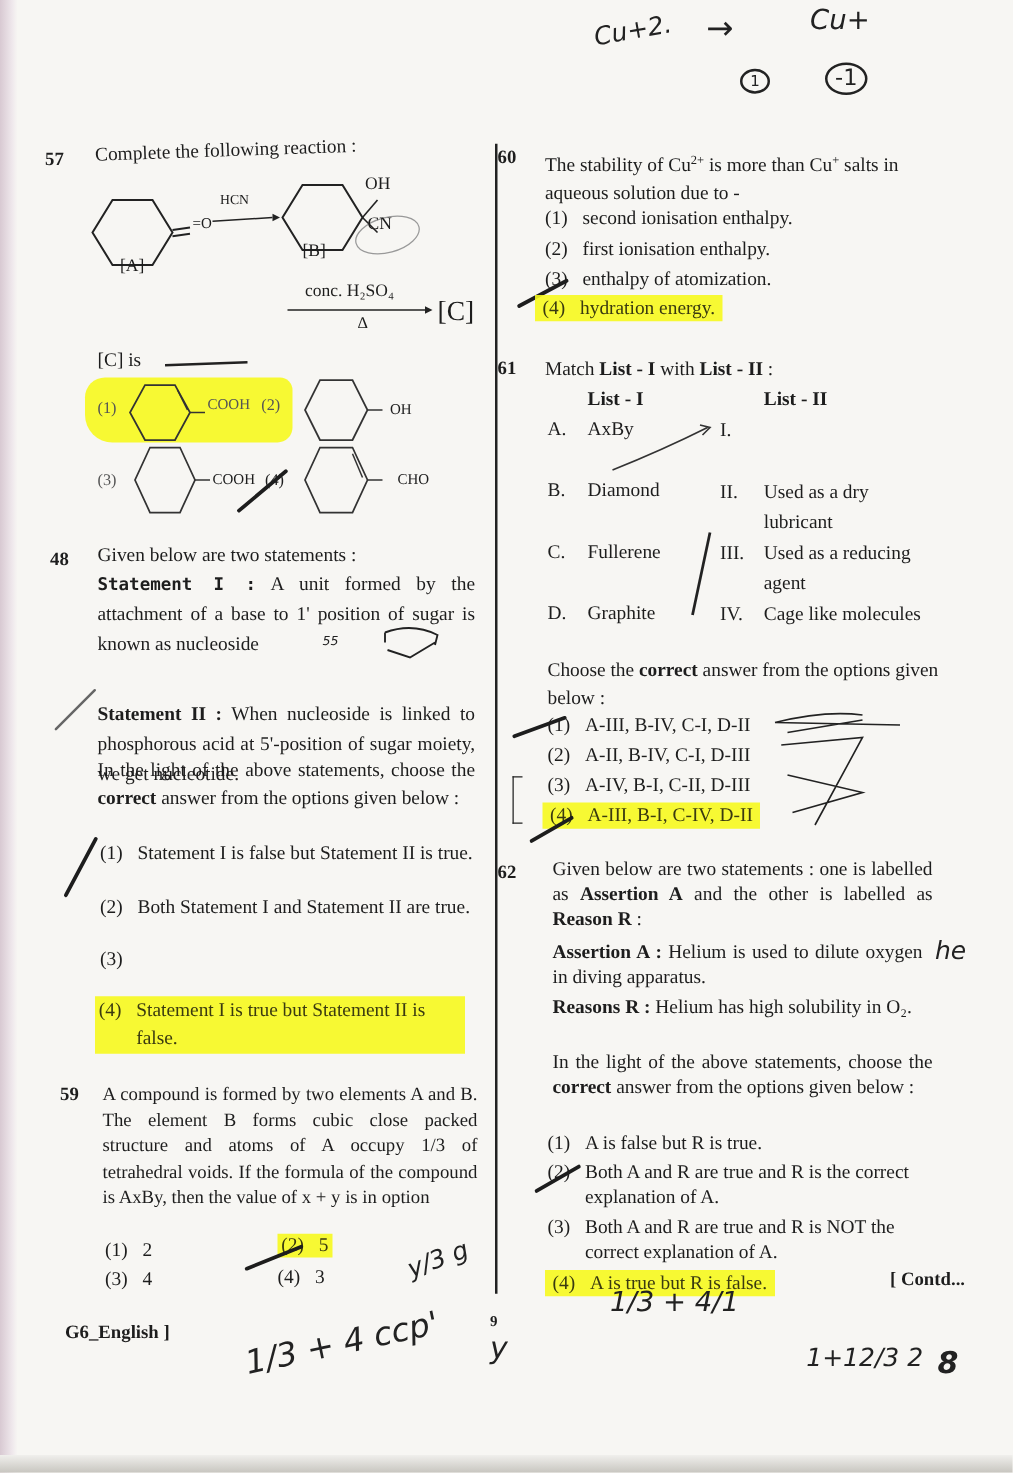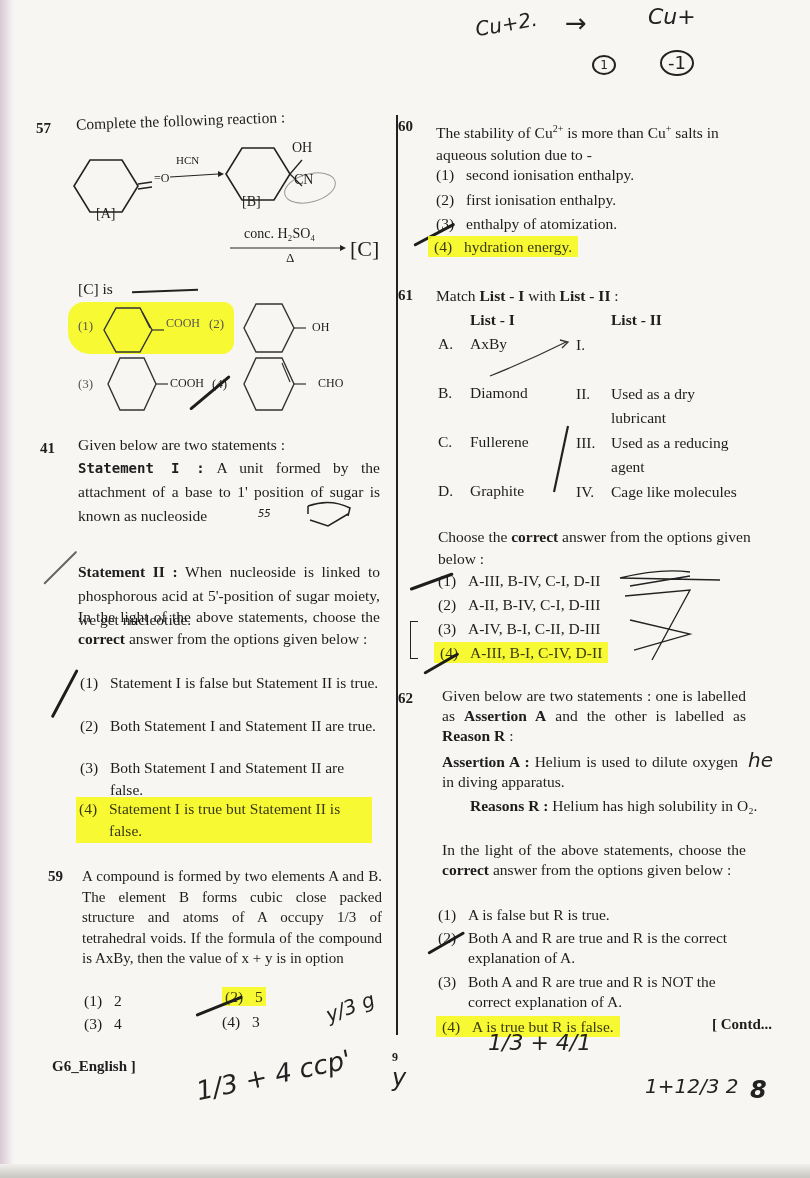--- a/index.html
+++ b/index.html
@@ -114,21 +114,21 @@
 <div class="strike" style="left:190px;top:408px;width:52px;transform:rotate(-40deg);"></div>
 <div class="abs" style="left:244px;top:356px;">
   <svg class="abs" style="left:0;top:0;" width="60" height="56">
     <polygon points="12,2 38,2 50,28 38,54 12,54 0,28" fill="none" stroke="#333" stroke-width="1.4"></polygon>
     <line x1="38" y1="7" x2="46" y2="26" stroke="#333" stroke-width="1.2"></line>
     <line x1="50" y1="28" x2="62" y2="28" stroke="#333" stroke-width="1.2"></line>
   </svg>
   <span class="abs chem" style="left:74px;top:20px;font-size:12px;">CHO</span>
 </div>
 
-<div class="abs qnum" style="left:40px;top:440px;">41</div>
+<div class="abs qnum" style="left:40px;top:440px;">48</div>
 <div class="abs txt" style="left:78px;top:434px;">Given below are two statements :</div>
 <div class="abs txt justify" style="left:78px;top:456px;width:302px;line-height:24px;">
   <span class="b" style="font-family:'DejaVu Sans Mono',monospace;font-size:14px;">Statement I :</span>
   <span>A unit formed by the attachment of a base to 1' position of sugar is known as nucleoside</span>
 </div>
 <div class="abs hand" style="left:258px;top:508px;font-size:10px;">55</div>
 <svg class="abs" style="left:300px;top:500px;" width="60" height="28">
   <path d="M8,6 L8,14 M8,6 Q30,-2 50,8 L48,16 M10,20 L28,26 L48,14" fill="none" stroke="#222" stroke-width="1.5"></path>
 </svg>
 <div class="abs txt justify" style="left:78px;top:560px;width:302px;line-height:24px;">
@@ -146,21 +146,20 @@
   <span class="opt-num">(1)</span>
   <span style="flex:1;">Statement I is false but Statement II is true.</span>
 </div>
 <div class="strike" style="left:52px;top:716px;width:54px;transform:rotate(-62deg);"></div>
 <div class="abs txt" style="left:80px;top:715px;width:300px;display:flex;">
   <span class="opt-num">(2)</span>
   <span style="flex:1;">Both Statement I and Statement II are true.</span>
 </div>
 <div class="abs txt" style="left:80px;top:757px;width:300px;display:flex;">
   <span class="opt-num">(3)</span>
-  <span style="flex:1;">Both Statement I and Statement II are false.</span>
 </div>
 <div class="abs txt" style="left:76px;top:797px;width:296px;display:flex;">
   <span class="hl" style="display:flex;width:100%;">
     <span class="opt-num">(4)</span>
     <span style="flex:1;">Statement I is true but Statement II is false.</span>
   </span>
 </div>
 
 <div class="abs qnum" style="left:48px;top:868px;">59</div>
 <div class="abs txt justify" style="left:82px;top:866px;width:300px;line-height:20.5px;font-size:15px;">A compound is formed by two elements A and B. The element B forms cubic close packed structure and atoms of A occupy 1/3 of tetrahedral voids. If the formula of the compound is AxBy, then the value of x + y is in option</div>
@@ -256,21 +255,21 @@
   <span class="b">Assertion A</span>
   <span>and the other is labelled as</span>
   <span class="b">Reason R</span>
   <span>:</span>
 </div>
 <div class="abs txt justify" style="left:442px;top:752px;width:296px;line-height:20px;">
   <span class="b">Assertion A :</span>
   <span>Helium is used to dilute oxygen in diving apparatus.</span>
 </div>
 <div class="abs hand" style="left:748px;top:748px;font-size:20px;">he</div>
-<div class="abs txt" style="left:442px;top:796px;width:300px;line-height:20px;margin-left:28px;">
+<div class="abs txt" style="left:442px;top:796px;width:300px;line-height:20px;">
   <span class="b">Reasons R :</span>
   <span>Helium has high solubility in O₂.</span>
 </div>
 <div class="abs txt justify" style="left:442px;top:840px;width:304px;line-height:20px;">
   <span>In the light of the above statements, choose the</span>
   <span class="b">correct</span>
   <span>answer from the options given below :</span>
 </div>
 <div class="abs txt" style="left:438px;top:904px;width:310px;display:flex;">
     <span class="opt-num">(1)</span>

